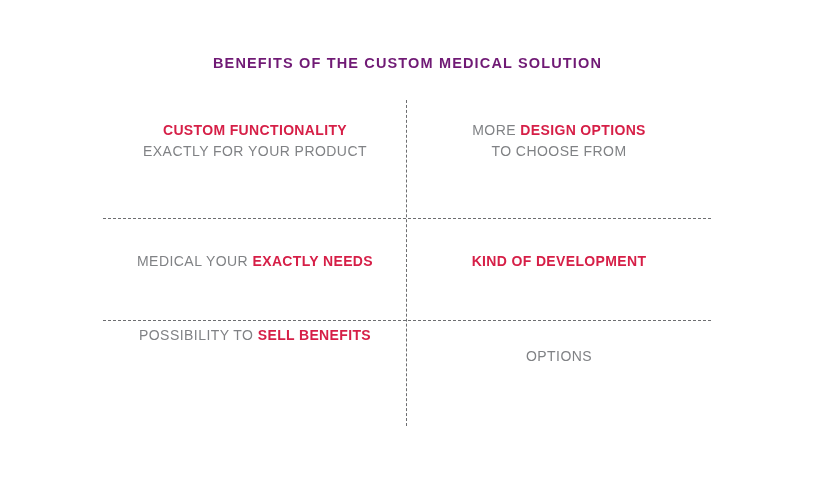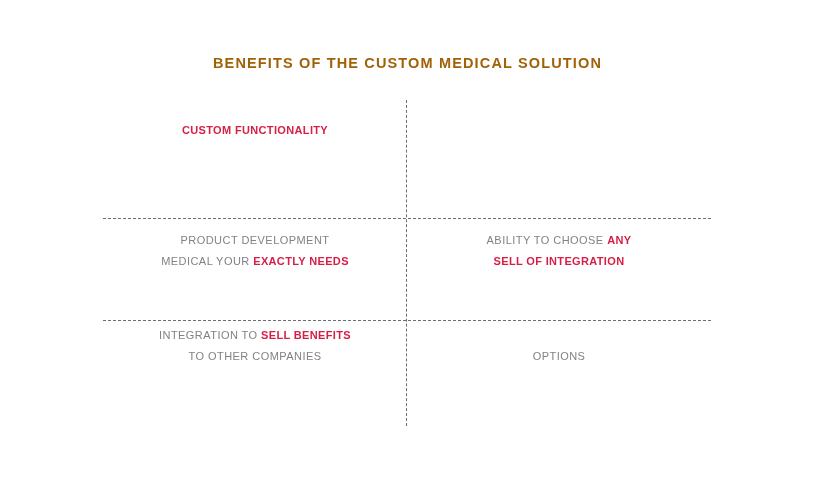--- a/index.html
+++ b/index.html
@@ -25,21 +25,21 @@
   
   #title {
     position: absolute;
     left: 0;
     top: 55px;
     width: 815px;
     text-align: center;
     font-size: 14.5px;
     font-weight: 700;
     letter-spacing: 1.15px;
-    color: #a16207;
+    color: #701a75;
     white-space: nowrap;
   }
 
   
   #grid {
     position: absolute;
     left: 103px;
     top: 120px;
     width: 608px;
     height: 300px;
@@ -58,21 +58,21 @@
 
   .cell {
     width: 304px;
     display: flex;
     align-items: flex-start;
     justify-content: center;
   }
 
   .cell-text {
     text-align: center;
-    font-size: 11px;
+    font-size: 14px;
     line-height: 20.5px;
     letter-spacing: 0.45px;
     color: #808285;
     font-weight: 400;
     padding: 0 14px;
     box-sizing: border-box;
     width: 100%;
   }
 
   .cell-text .hl {
@@ -107,44 +107,50 @@
 <div id="infographic">
 
   <div id="title">BENEFITS OF THE CUSTOM MEDICAL SOLUTION</div>
 
   <div id="grid">
 
     <div class="grid-row row-0">
       <div class="cell">
         <div class="cell-text">
           <span><span></span><span class="hl">CUSTOM FUNCTIONALITY</span><span></span></span><br>
+          <span><span>EXACTLY FOR YOUR PRODUCT</span><span class="hl"></span><span></span></span>
+        </div>
+      </div>
+      <div class="cell">
+        <div class="cell-text">
+          <span><span>MORE </span><span class="hl">DESIGN OPTIONS</span><span></span></span><br>
+          <span><span>TO CHOOSE FROM</span><span class="hl"></span><span></span></span>
         </div>
       </div>
     </div>
 
     <div class="grid-row row-1">
       <div class="cell">
         <div class="cell-text">
-          <span><span>PRODUCT DEVELOPMENT</span><span class="hl"></span><span></span></span><br>
+          <br>
           <span><span>MEDICAL YOUR </span><span class="hl">EXACTLY NEEDS</span><span></span></span>
         </div>
       </div>
       <div class="cell">
         <div class="cell-text">
-          <span><span>ABILITY TO CHOOSE </span><span class="hl">ANY</span><span></span></span><br>
-          <span><span></span><span class="hl">SELL OF INTEGRATION</span><span></span></span>
+          <br>
+          <span><span></span><span class="hl">KIND OF DEVELOPMENT</span><span></span></span>
         </div>
       </div>
     </div>
 
     <div class="grid-row row-2">
       <div class="cell">
         <div class="cell-text">
-          <span><span>INTEGRATION TO </span><span class="hl">SELL BENEFITS</span><span></span></span><br>
-          <span><span>TO OTHER COMPANIES</span><span class="hl"></span><span></span></span>
+          <span><span>POSSIBILITY TO </span><span class="hl">SELL BENEFITS</span><span></span></span><br>
         </div>
       </div>
       <div class="cell">
         <div class="cell-text">
           <br>
           <span><span>OPTIONS</span><span class="hl"></span><span></span></span>
         </div>
       </div>
     </div>
 

